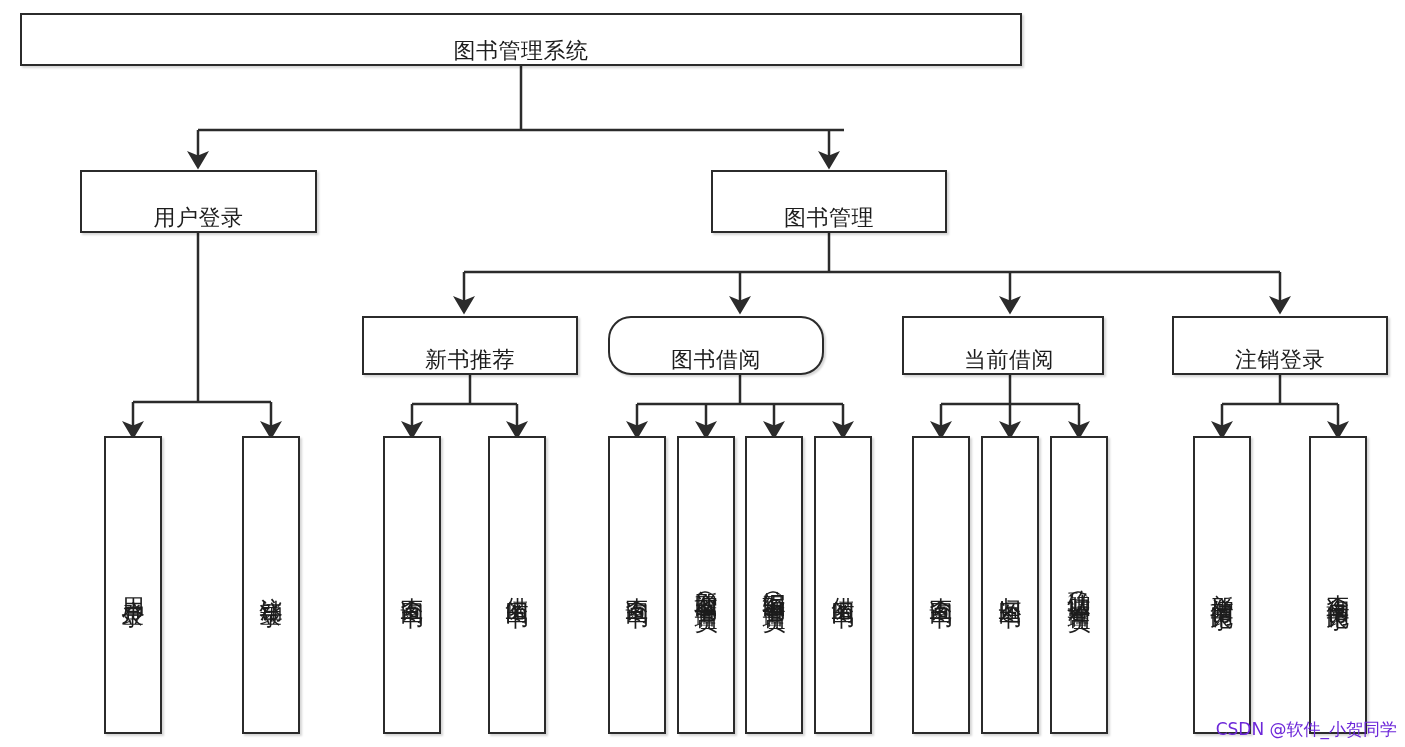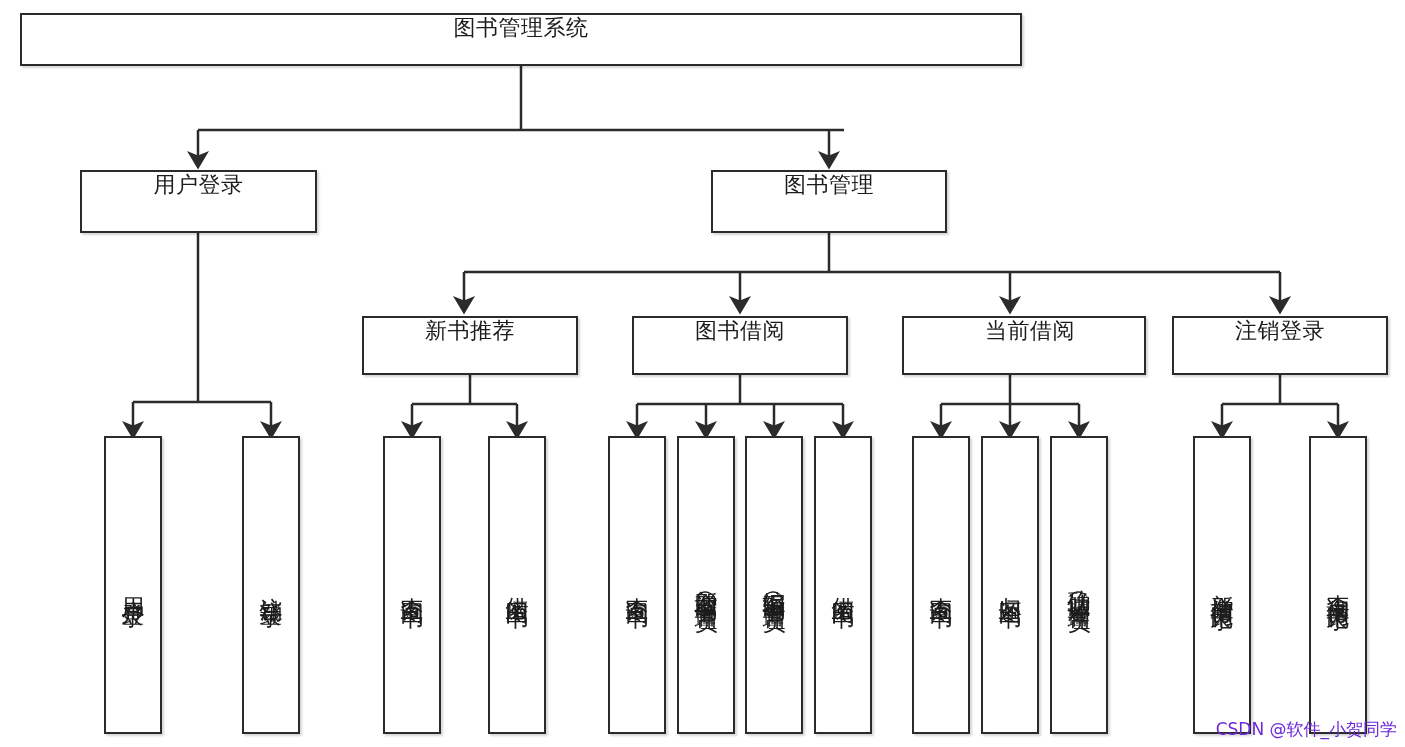--- a/index.html
+++ b/index.html
@@ -10,21 +10,21 @@
     font-family:"DejaVu Sans","Liberation Sans",sans-serif;
     overflow:hidden;
   }
   #svg-layer{position:absolute;left:0;top:0;width:1405px;height:747px;}
   .node{
     position:absolute;
     box-sizing:border-box;
     background:#ffffff;
     border:2.5px solid #2b2b2b;
     display:flex;
-    align-items:flex-start;
+    align-items:flex-end;
     justify-content:center;
     box-shadow:2px 2px 2px rgba(0,0,0,0.16);
   }
   .node .lbl{
     color:#1c1c1c;
     font-size:22px;
     line-height:1.18;
     letter-spacing:0.5px;
     white-space:nowrap;
   }
@@ -112,24 +112,24 @@
   <div class="node" style="left:80px;top:170px;width:237px;height:63px;">
     <span class="lbl">用户登录</span>
   </div>
   <div class="node" style="left:711px;top:170px;width:236px;height:63px;">
     <span class="lbl">图书管理</span>
   </div>
 
   <div class="node" style="left:362px;top:316px;width:216px;height:59px;">
     <span class="lbl">新书推荐</span>
   </div>
-  <div class="node" style="left:632px;top:316px;width:216px;height:59px;">
+  <div class="node" style="left:608px;top:316px;width:216px;height:59px;border-radius:23px;">
     <span class="lbl">图书借阅</span>
   </div>
-  <div class="node" style="left:902px;top:316px;width:244px;height:59px;padding-left:12px;">
+  <div class="node" style="left:902px;top:316px;width:202px;height:59px;padding-left:12px;">
     <span class="lbl">当前借阅</span>
   </div>
   <div class="node" style="left:1172px;top:316px;width:216px;height:59px;">
     <span class="lbl">注销登录</span>
   </div>
 
   <div class="node vertical" style="left:104px;top:436px;width:58px;height:298px;">
     <span class="lbl">用户登录</span>
   </div>
   <div class="node vertical" style="left:242px;top:436px;width:58px;height:298px;">

